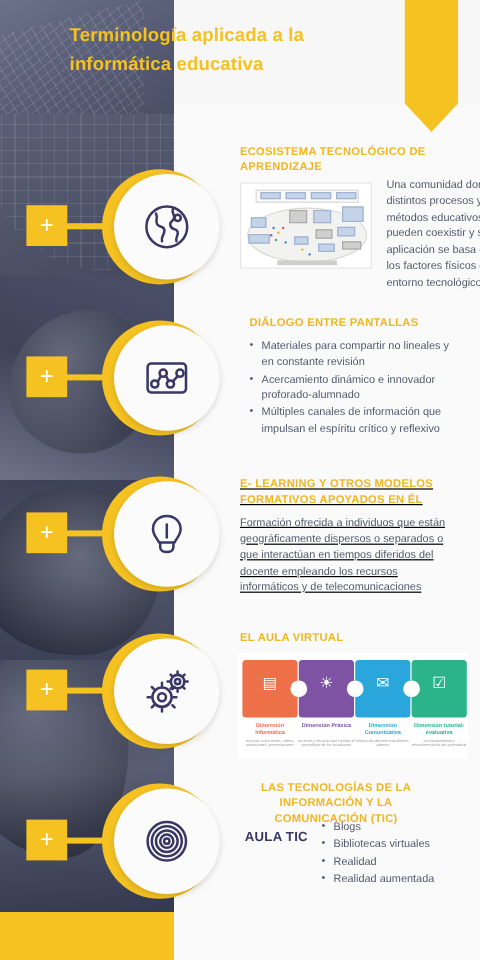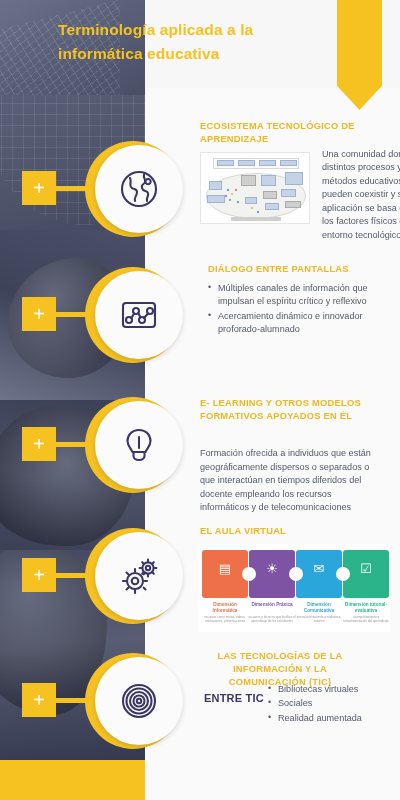--- a/index.html
+++ b/index.html
@@ -263,43 +263,44 @@
           <circle cx="33" cy="18" r="3"></circle>
           <path d="M14.5 25 L17 20.5 M21.5 20.5 L23.5 24.5 M27 25 L31 20.5"></path>
         </svg>
       </span>
     </div>
   </div>
 
   <div class="block" style="left:208px; top:263px; width:175px;">
     <h2>DIÁLOGO ENTRE PANTALLAS</h2>
     <ul class="bullets">
+      <li>Materiales para compartir no lineales y en constante revisión</li>
+      <li>Acercamiento dinámico e innovador proforado-alumnado</li>
       <li>Múltiples canales de información que impulsan el espíritu crítico y reflexivo</li>
-      <li>Acercamiento dinámico e innovador proforado-alumnado</li>
     </ul>
   </div>
 
   <div class="node" style="top:397px;">
     <div class="plus-box">+</div>
     <div class="connector"></div>
     <div class="ring"></div>
     <div class="disc">
       <span>
         <svg viewBox="0 0 44 44">
           <path d="M22 7 C15 7, 10.5 12, 10.5 18 C10.5 23, 14 25.5, 15.5 29 L28.5 29 C30 25.5, 33.5 23, 33.5 18 C33.5 12, 29 7, 22 7 Z"></path>
           <path d="M16.5 29.5 L16.5 33 C16.5 35.3, 18.8 37, 22 37 C25.2 37, 27.5 35.3, 27.5 33 L27.5 29.5"></path>
           <path d="M22 14 L22 25"></path>
         </svg>
       </span>
     </div>
   </div>
 
-  <div class="block" style="left:200px; top:397px; width:180px;">
+  <div class="block" style="left:200px; top:397px; width:180px;text-decoration:underline;">
     <h2>E- LEARNING Y OTROS MODELOS FORMATIVOS APOYADOS EN ÉL</h2>
-    <div class="body-text" style="margin-top:24px;">Formación ofrecida a individuos que están geográficamente dispersos o separados o que interactúan en tiempos diferidos del docente empleando los recursos informáticos y de telecomunicaciones</div>
+    <div class="body-text" style="margin-top:6px;">Formación ofrecida a individuos que están geográficamente dispersos o separados o que interactúan en tiempos diferidos del docente empleando los recursos informáticos y de telecomunicaciones</div>
   </div>
 
   <div class="node" style="top:528px;">
     <div class="plus-box">+</div>
     <div class="connector"></div>
     <div class="ring"></div>
     <div class="disc">
       <span>
         <svg viewBox="0 0 44 44">
           <circle cx="18" cy="27" r="8"></circle>
@@ -374,23 +375,24 @@
           <circle cx="22" cy="22" r="2.2"></circle>
         </svg>
       </span>
     </div>
   </div>
 
   <div class="block" style="left:200px; top:650px; width:160px;text-align:center;">
     <h2>LAS TECNOLOGÍAS DE LA INFORMACIÓN Y LA COMUNICACIÓN (TIC)</h2>
   </div>
 
-  <div class="block plan-label" style="left:204px; top:692px;">ENTRE TIC</div>
+  <div class="block plan-label" style="left:204px; top:692px;">AULA TIC</div>
 
   <div class="block" style="left:268px; top:683px; width:128px;">
     <ul class="bullets">
+      <li>Blogs</li>
       <li>Bibliotecas virtuales</li>
-      <li>Sociales</li>
+      <li>Realidad</li>
       <li>Realidad aumentada</li>
     </ul>
   </div>
 
 </div>
 
 </body></html>

